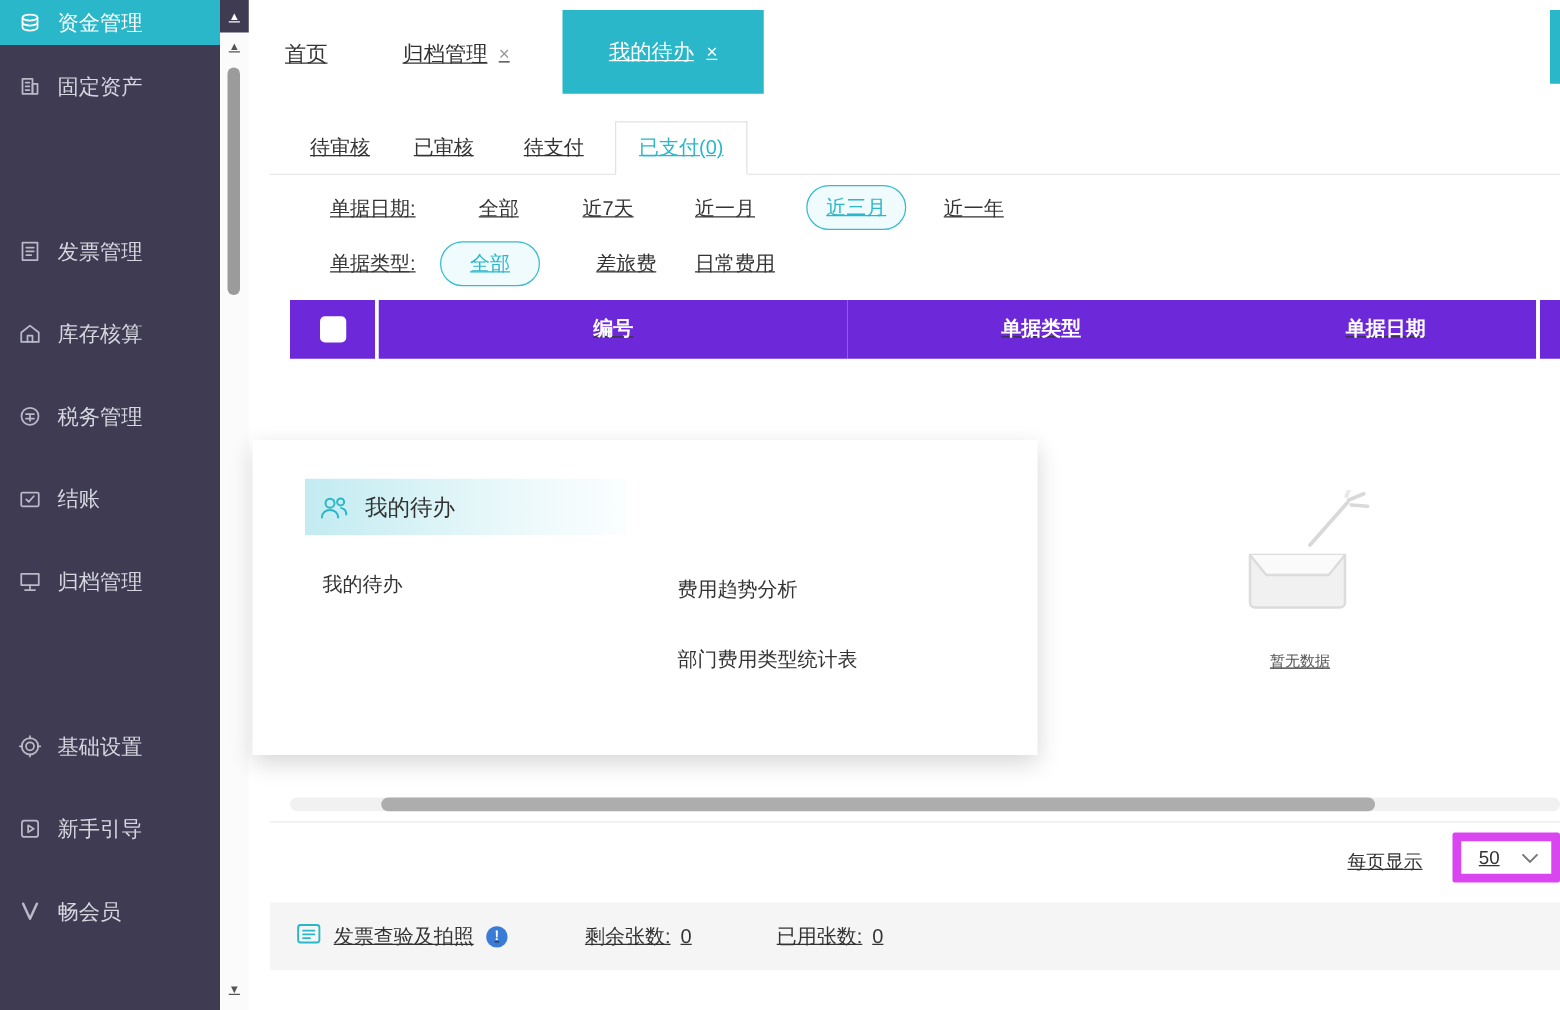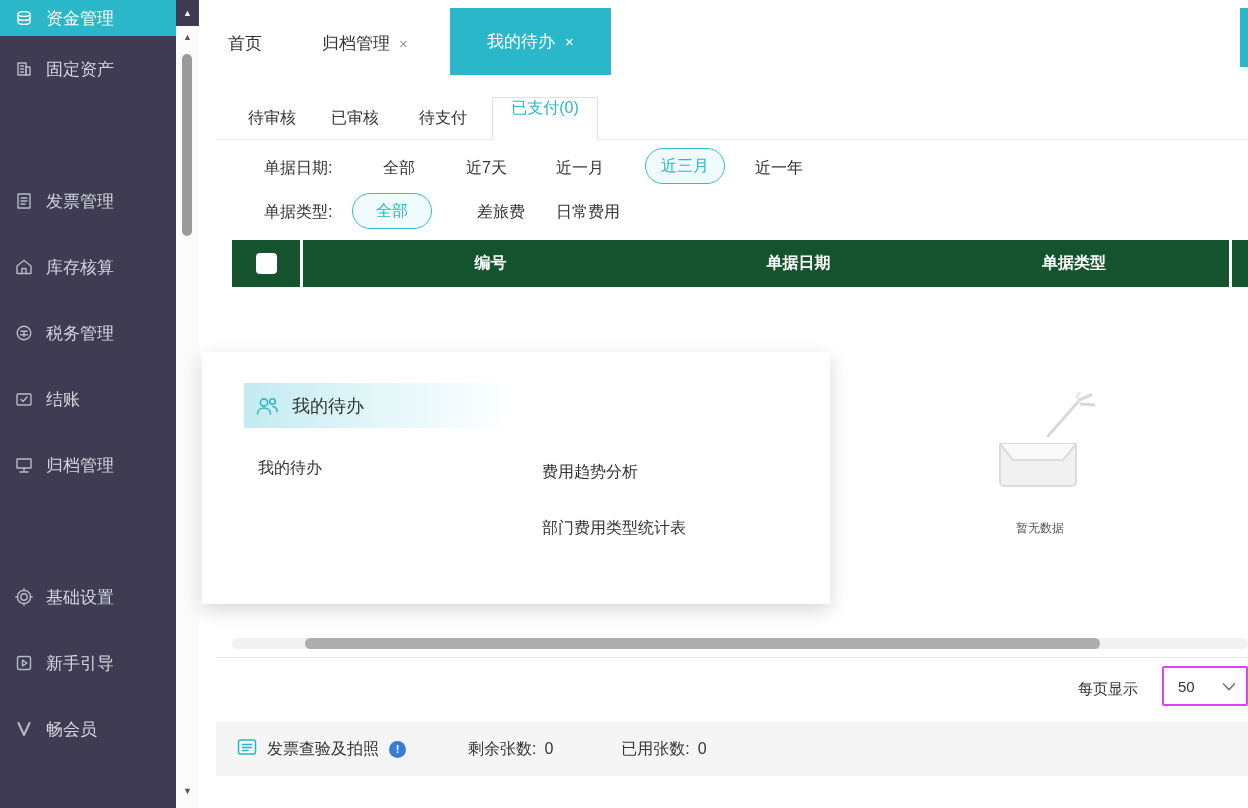--- a/index.html
+++ b/index.html
@@ -1,18 +1,18 @@
 <!DOCTYPE html>
 <html><head>
 <meta charset="utf-8">
 <style>
   html,body{margin:0;padding:0;background:#fff;}
   #app{position:relative;width:1248px;height:808px;overflow:hidden;background:#fff;
        font-family:"Liberation Sans",sans-serif;color:#333;}
-  .abs{position:absolute;}
+  .abs{position:absolute;text-decoration:underline;}
 
   
   .sidebar{left:0;top:0;width:176px;height:808px;background:#3e3b52;}
   .side-item{position:absolute;left:0;width:176px;height:66px;display:flex;align-items:center;
              gap:12px;padding-left:14px;box-sizing:border-box;color:#d6d6e0;font-size:17px;cursor:pointer;}
   .side-item.teal{height:36px;background:#29b7c9;color:#fff;}
   .side-item.active{background:#2b2940;color:#fff;font-weight:bold;}
   .side-ic{width:20px;height:20px;display:flex;align-items:center;justify-content:center;color:#b9b9c8;flex:0 0 20px;}
   .side-item.teal .side-ic,.side-item.active .side-ic{color:#fff;}
   .side-ic svg{width:20px;height:20px;stroke:currentColor;fill:none;stroke-width:1.4;stroke-linecap:round;stroke-linejoin:round;}
@@ -31,53 +31,53 @@
   .tab-active{left:450px;top:8px;width:161px;height:67px;background:#29b7c9;color:#fff;
               display:flex;align-items:center;justify-content:center;gap:10px;font-size:17px;cursor:pointer;}
   .tab-active .tab-close{color:#fff;}
   .edge-accent{left:1240px;top:8px;width:8px;height:59px;background:#29b7c9;}
 
   
   .subtab-line{left:216px;top:139px;right:0;height:1px;background:#e7e7e7;}
   .subtab{top:108px;font-size:16px;color:#333;cursor:pointer;z-index:1;}
   .subtab-active{left:492px;top:97px;width:106px;height:43px;background:#fff;z-index:2;
                  border:1px solid #e2e2e2;border-bottom-color:#fff;box-sizing:border-box;
-                 display:flex;justify-content:center;color:#29b7c9;font-size:16px;cursor:pointer;}
+                 display:flex;align-items:center;justify-content:center;color:#29b7c9;font-size:16px;cursor:pointer;}
 
   
   .flabel{font-size:16px;color:#333;line-height:36px;margin-left:32px;}
   .fopt{font-size:16px;color:#333;line-height:36px;cursor:pointer;}
   .fpill{width:80px;height:36px;border:1px solid #35bccb;border-radius:18px;box-sizing:border-box;
          color:#29b7c9;background:#f0fbfd;display:flex;align-items:center;justify-content:center;
          font-size:16px;cursor:pointer;}
 
   
   .thead{left:232px;top:240px;right:0;height:47px;display:flex;}
-  .thcell{background:#14532d;color:#fff;font-size:16px;font-weight:bold;display:flex;align-items:center;justify-content:center;}
+  .thcell{background:#6d28d9;color:#fff;font-size:16px;font-weight:bold;display:flex;align-items:center;justify-content:center;}
   .thgap{width:3px;background:#fff;}
   .checkbox{width:21px;height:21px;background:#fff;border-radius:4px;cursor:pointer;}
 
   
   .popup{left:202px;top:352px;width:628px;height:252px;background:#fff;z-index:5;
          box-shadow:0 6px 18px rgba(0,0,0,0.16);}
   .pop-head{position:absolute;height:45px;display:flex;align-items:center;gap:12px;padding-left:10px;box-sizing:border-box;
             background:linear-gradient(90deg,#c2ebf1 0%,#e8f8fa 60%,#fbfeff 100%);font-size:18px;color:#333;}
   .pop-head svg{width:26px;height:26px;stroke:#29b7c9;fill:none;stroke-width:1.6;stroke-linecap:round;stroke-linejoin:round;}
   .pop-item{position:absolute;font-size:16px;color:#333;cursor:pointer;}
 
   
   .empty{left:955px;top:392px;width:170px;text-align:center;}
   .empty-text{margin-top:20px;font-size:12px;color:#555;}
 
   
   .htrack{left:232px;top:638px;width:1016px;height:11px;background:#f1f1f1;border-radius:6px;}
   .hthumb{left:305px;top:638px;width:795px;height:11px;background:#adadad;border-radius:6px;cursor:grab;}
   .divider{left:216px;top:657px;right:0;height:1px;background:#ebebeb;}
   .pagi-label{left:1078px;top:680px;font-size:15px;color:#333;}
-  .pagi-select{left:1162px;top:666px;width:86px;height:40px;border:2px solid #d946ef;border-radius:2px;background:#fff;
+  .pagi-select{left:1162px;top:666px;width:86px;height:40px;border:7px solid #d946ef;border-radius:2px;background:#fff;
                box-sizing:border-box;display:flex;align-items:center;justify-content:space-between;
                padding:0 10px 0 14px;font-size:15px;color:#333;cursor:pointer;}
   .pagi-select svg{width:14px;height:9px;stroke:#777;fill:none;stroke-width:1.6;}
 
   .footer{left:216px;top:722px;right:0;height:54px;background:#f5f5f6;display:flex;align-items:center;padding-left:20px;box-sizing:border-box;}
   .footer-ic svg{width:22px;height:22px;stroke:#29b7c9;fill:none;stroke-width:1.5;stroke-linecap:round;}
   .footer-title{font-size:16px;color:#333;margin-left:9px;cursor:pointer;}
   .info-dot{width:17px;height:17px;border-radius:50%;background:#3a7bd5;color:#fff;font-size:11px;font-weight:bold;
             display:flex;align-items:center;justify-content:center;margin-left:10px;cursor:pointer;}
   .footer-kv{font-size:16px;color:#333;}
@@ -237,22 +237,22 @@
   </div>
   <span class="abs fopt" style="left:477px;top:194px">差旅费</span>
   <span class="abs fopt" style="left:556px;top:194px">日常费用</span>
 
   <div class="abs thead">
     <div class="thcell" style="width:68px">
       <div class="checkbox"></div>
     </div>
     <div class="thgap"></div>
     <div class="thcell" style="width:375px">编号</div>
+    <div class="thcell" style="width:310px">单据类型</div>
     <div class="thcell" style="width:241px">单据日期</div>
-    <div class="thcell" style="width:310px">单据类型</div>
     <div class="thgap"></div>
     <div class="thcell" style="flex:1"></div>
   </div>
 
   <div class="abs popup">
     <div class="pop-head" style="left:42px;top:31px;width:257px">
       <svg viewBox="0 0 26 26">
           <circle cx="10" cy="9.5" r="3.6"></circle>
           <path d="M3.5 21c0-3.8 3-6 6.5-6s6.5 2.2 6.5 6"></path>
           <circle cx="18.5" cy="8.5" r="2.8"></circle>

